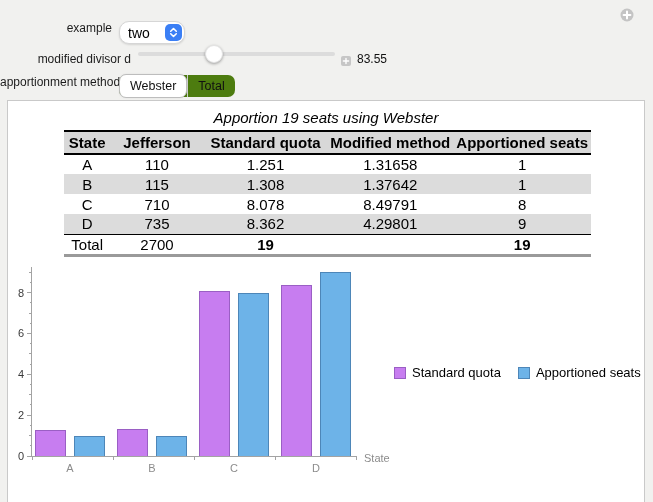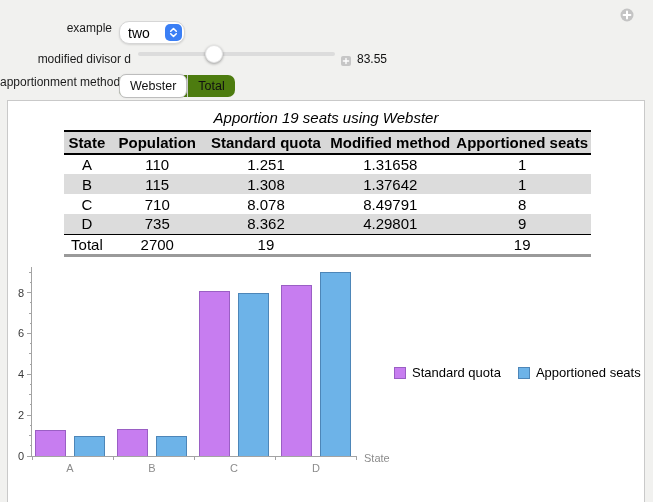--- a/index.html
+++ b/index.html
@@ -43,21 +43,21 @@
   
   table.appt{position:absolute;top:29px;left:56px;width:527px;border-collapse:collapse;
     border-top:2px solid #000;}
   table.appt th{background:#d8d8d8;font-size:15px;font-weight:bold;color:#000;padding:2px 3px;
     border-bottom:2px solid #000;white-space:nowrap;}
   table.appt td{font-size:15px;color:#000;text-align:center;padding:1px 3px;height:20px;}
   tr.stripe td{background:#dcdcdc;}
   tr.total-row td{border-top:1.5px solid #000;border-bottom:3px solid #9a9a9a;}
   .c-purple{color:#8a0d96;}
   .c-blue{color:#1a1aee;}
-  .bold{font-weight:normal;}
+  .bold{font-weight:bold;}
 
   
   .chart{position:absolute;left:0;top:160px;width:637px;height:230px;}
   .plot{position:absolute;left:23px;top:6px;width:325px;height:190px;
     border-left:1px solid #a3a3a3;border-bottom:1px solid #a3a3a3;}
   .ytick{position:absolute;height:1px;background:#a3a3a3;}
   .ytick.major{left:-5px;width:5px;}
   .ytick.mid{left:-3px;width:3px;}
   .ytick.minor{left:-2px;width:2px;}
   .ylab{position:absolute;left:-26px;width:18px;text-align:right;font-size:11px;color:#3a3a3a;}
@@ -124,21 +124,21 @@
     <colgroup>
         <col style="width:48px">
         <col style="width:102px">
         <col style="width:127px">
         <col style="width:118px">
         <col style="width:132px">
       </colgroup>
     <tbody>
         <tr>
       <th>State</th>
-      <th>Population</th>
+      <th>Jefferson</th>
       <th>Standard quota</th>
       <th>Modified method</th>
       <th>Apportioned seats</th>
     </tr>
     <tr>
       <td>A</td>
       <td>110</td>
       <td class="c-purple">1.251</td>
       <td>1.31658</td>
       <td class="c-blue">1</td>

